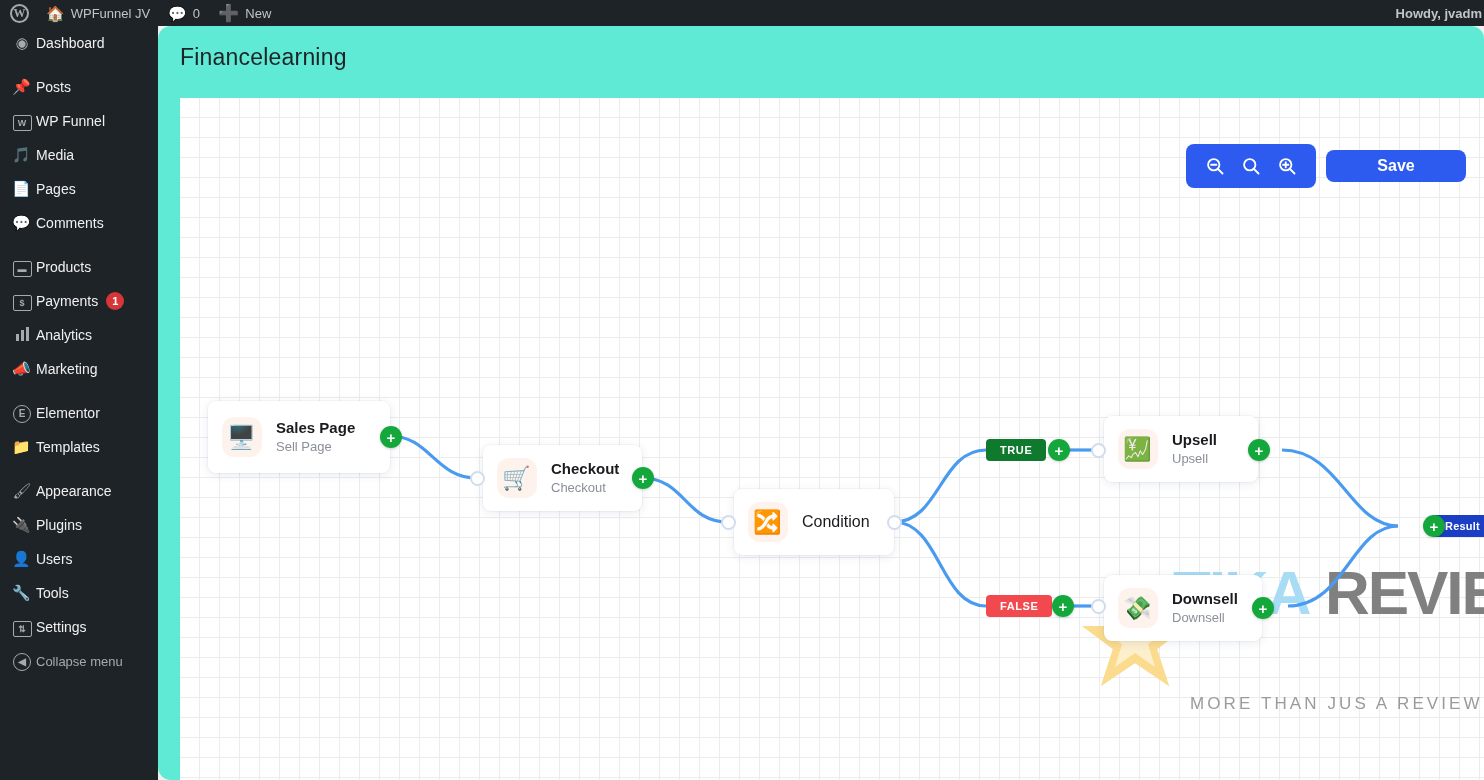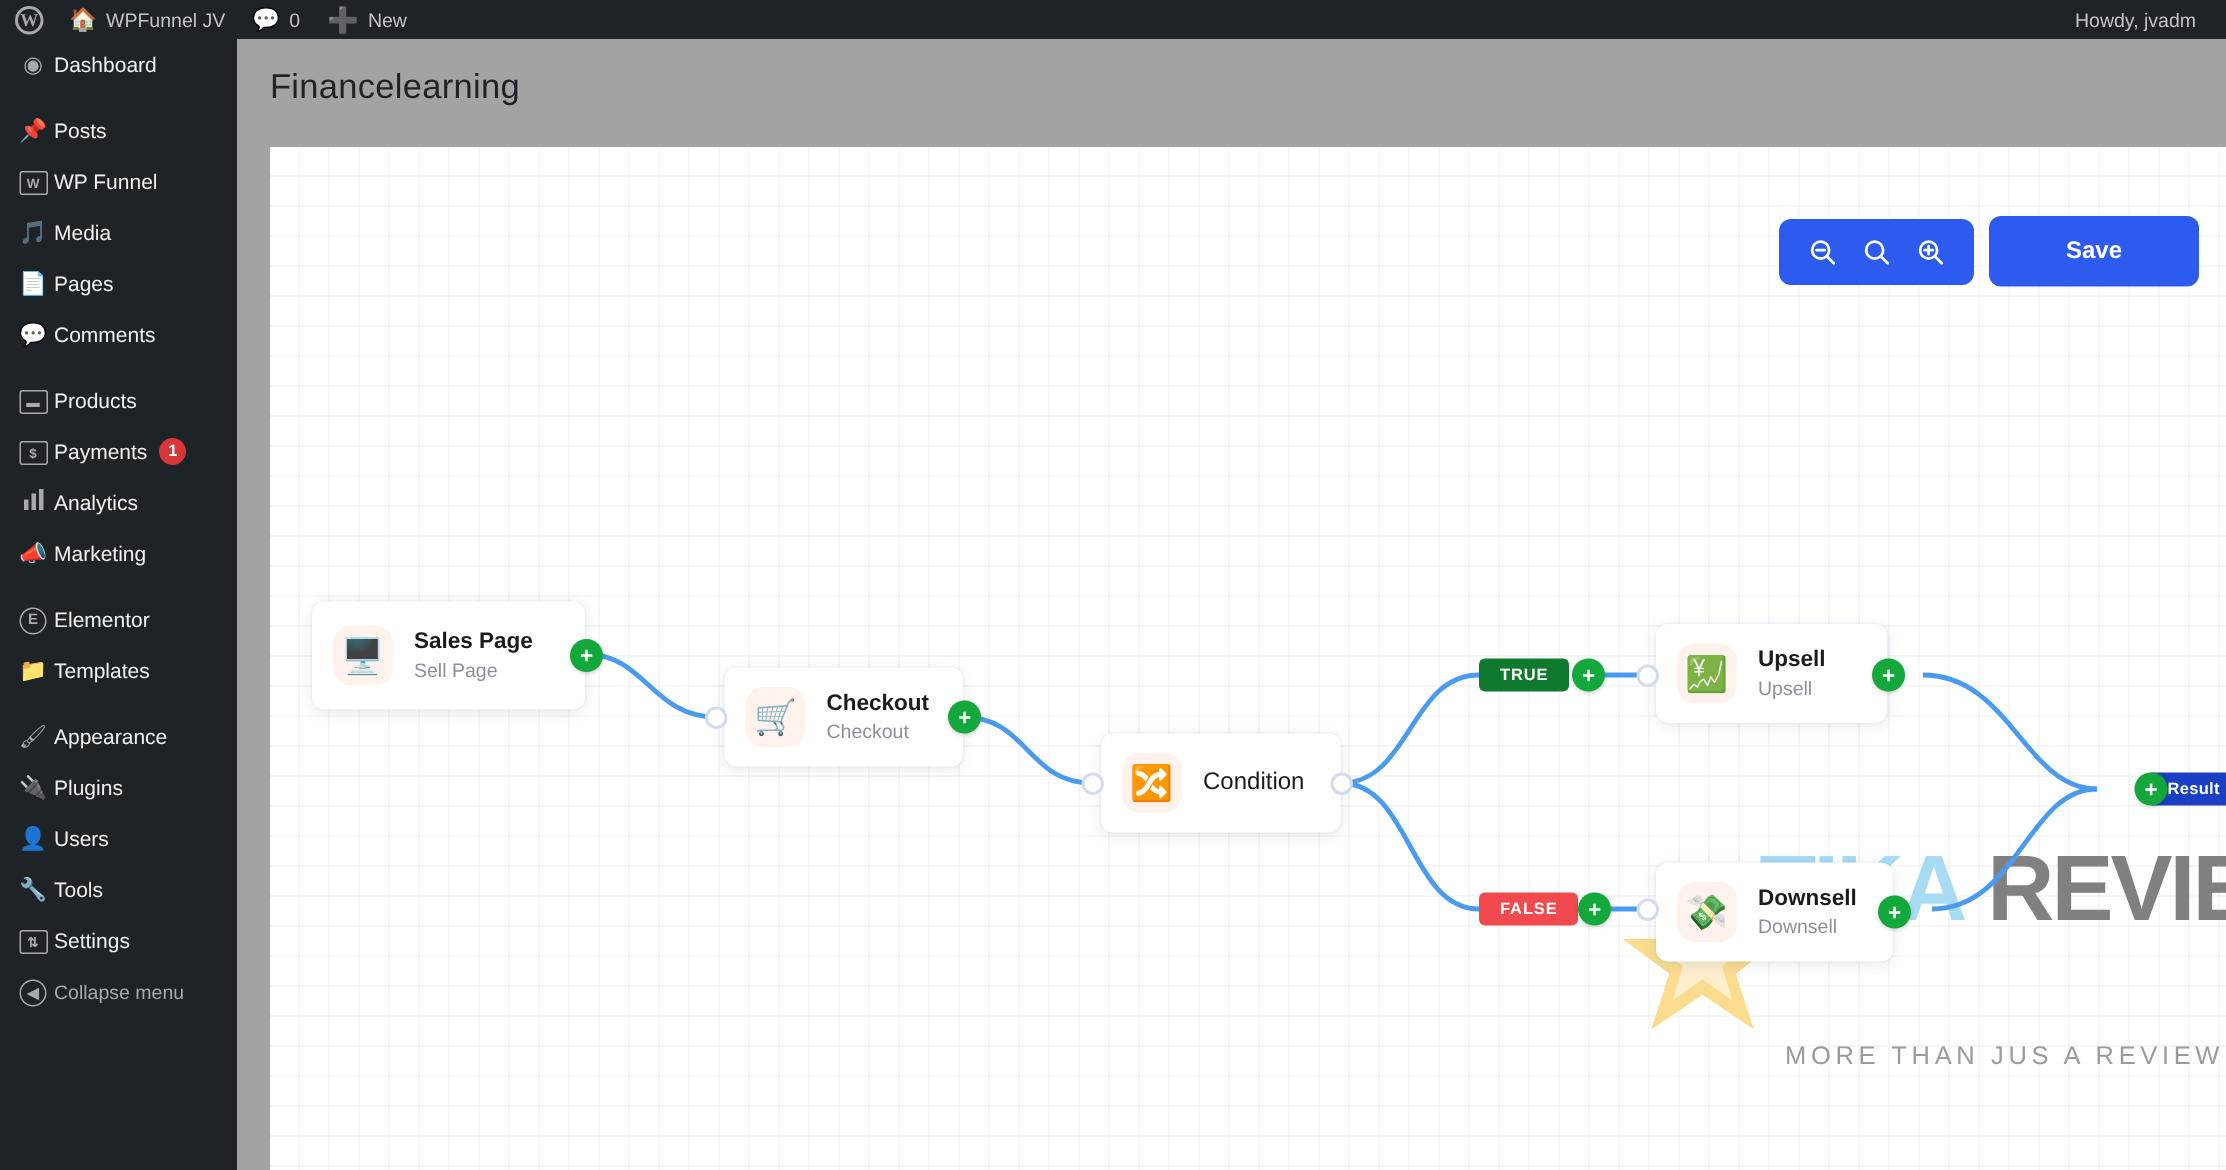--- a/index.html
+++ b/index.html
@@ -20,21 +20,21 @@
     color: #c3c4c7; font-size: 13px;
     z-index: 100;
   }
   .ab-item {
     display: flex; align-items: center; gap: 6px;
     height: 26px; padding: 0 9px;
     color: #c3c4c7; white-space: nowrap;
   }
   .ab-item.wp-logo { padding: 0 8px 0 10px; }
   .ab-spacer { flex: 1 1 auto; }
-  .ab-right { padding-right: 20px; }
+  .ab-right { padding-right: 2px; font-weight: bold; }
   .ab-glyph { display: inline-block; line-height: 1; }
   .wp-mark {
     width: 19px; height: 19px; border-radius: 50%;
     border: 2px solid #a7aaad; position: relative;
     display: inline-block;
   }
   .wp-mark::before {
     content: "W"; position: absolute; inset: 0;
     font-size: 12px; font-weight: bold; color: #a7aaad;
     text-align: center; line-height: 15px;
@@ -85,21 +85,22 @@
     border: 1.6px solid #a7aaad; border-radius: 50%;
     color: #a7aaad; font-size: 10px; font-weight: bold;
   }
   .bars-icon { display: inline-flex; align-items: flex-end; gap: 2px; height: 14px; }
   .bars-icon i { width: 3px; background: #a7aaad; display: block; }
 
   
   #wpbody {
     position: absolute; top: 26px; left: 158px;
     width: 1326px; height: 754px;
-    background: #a3a3a3;
+    background: #5eead4;
+    border-radius: 13px;
   }
   #page-title {
     position: absolute; top: 18px; left: 22px;
     font-size: 23px; font-weight: 400; color: #1d2327;
     letter-spacing: .2px;
   }
 
   
   #canvas {
     position: absolute; top: 72px; left: 22px;
@@ -124,21 +125,21 @@
     background: #2d5bf0; border-radius: 8px;
     height: 44px; padding: 0 12px;
   }
   .zoom-btn {
     width: 34px; height: 44px;
     display: flex; align-items: center; justify-content: center;
     color: #fff;
   }
   .save-btn {
     background: #2d5bf0; color: #fff;
-    height: 47px; min-width: 140px;
+    height: 32px; min-width: 140px;
     border-radius: 8px; border: 0;
     font-size: 16px; font-weight: 700;
     font-family: "Liberation Sans", sans-serif;
     display: flex; align-items: center; justify-content: center;
     cursor: pointer;
   }
 
   
   #watermark {
     position: absolute; left: 900px; top: 448px;

